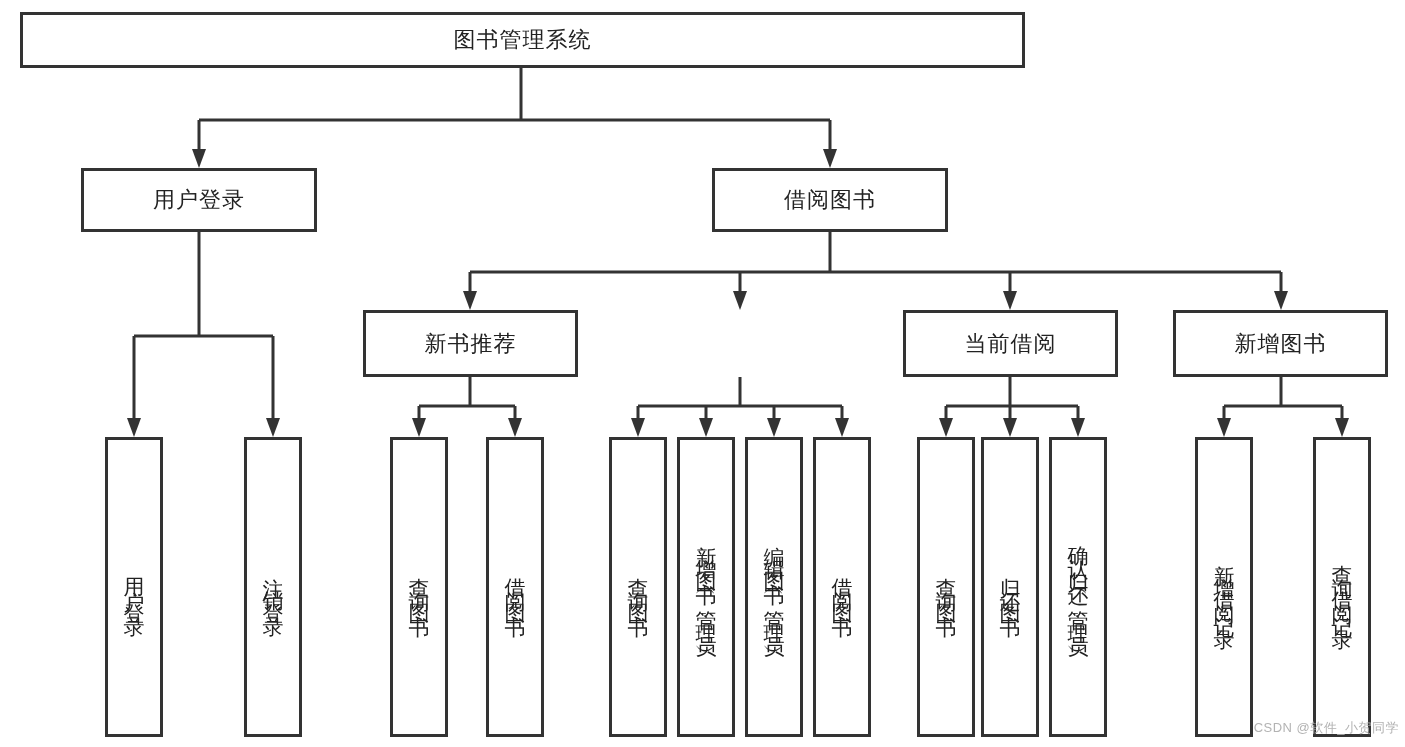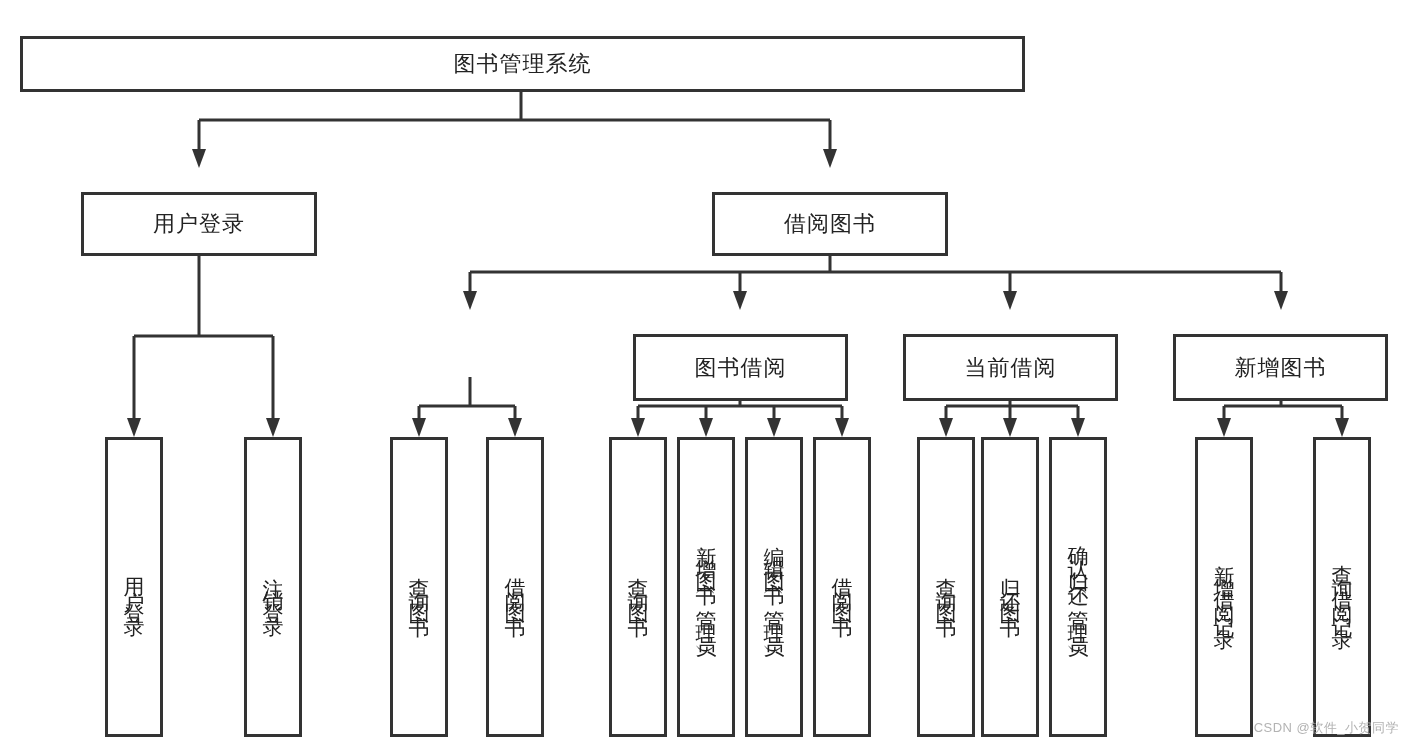--- a/index.html
+++ b/index.html
@@ -18,21 +18,21 @@
   }
   .stage{position:absolute;inset:0;}
   svg.wires{position:absolute;left:0;top:0;display:block;}
   .box{
     position:absolute;box-sizing:border-box;
     background:var(--fill);
     border:3px solid var(--line);
     display:flex;align-items:center;justify-content:center;
     color:var(--text);
   }
-  .box.h{font-size:22px;letter-spacing:1px;white-space:nowrap;margin-top:24px;}
+  .box.h{font-size:22px;letter-spacing:1px;white-space:nowrap;}
   .leaf .v{
     writing-mode:vertical-rl;
     text-orientation:mixed;
     font-size:21px;
     letter-spacing:13px;
     line-height:1.05;
     color:var(--text);
   }
   .watermark{
     position:absolute;
@@ -78,21 +78,21 @@
         <polygon points="1217,418 1231,418 1224,437"></polygon>
         <polygon points="1335,418 1349,418 1342,437"></polygon>
       </g>
   </svg>
 
   <div class="box h" style="left:20px;top:12px;width:1005px;height:56px">图书管理系统</div>
 
   <div class="box h" style="left:81px;top:168px;width:236px;height:64px">用户登录</div>
   <div class="box h" style="left:712px;top:168px;width:236px;height:64px">借阅图书</div>
 
-  <div class="box h" style="left:633px;top:310px;width:215px;height:67px">图书借阅</div>
+  <div class="box h" style="left:363px;top:310px;width:215px;height:67px">新书推荐</div>
   <div class="box h" style="left:903px;top:310px;width:215px;height:67px">当前借阅</div>
   <div class="box h" style="left:1173px;top:310px;width:215px;height:67px">新增图书</div>
 
   <div class="box leaf" style="left:105px;top:437px;width:58px;height:300px">
     <span class="v">用户登录</span>
   </div>
   <div class="box leaf" style="left:244px;top:437px;width:58px;height:300px">
     <span class="v">注销登录</span>
   </div>
 

